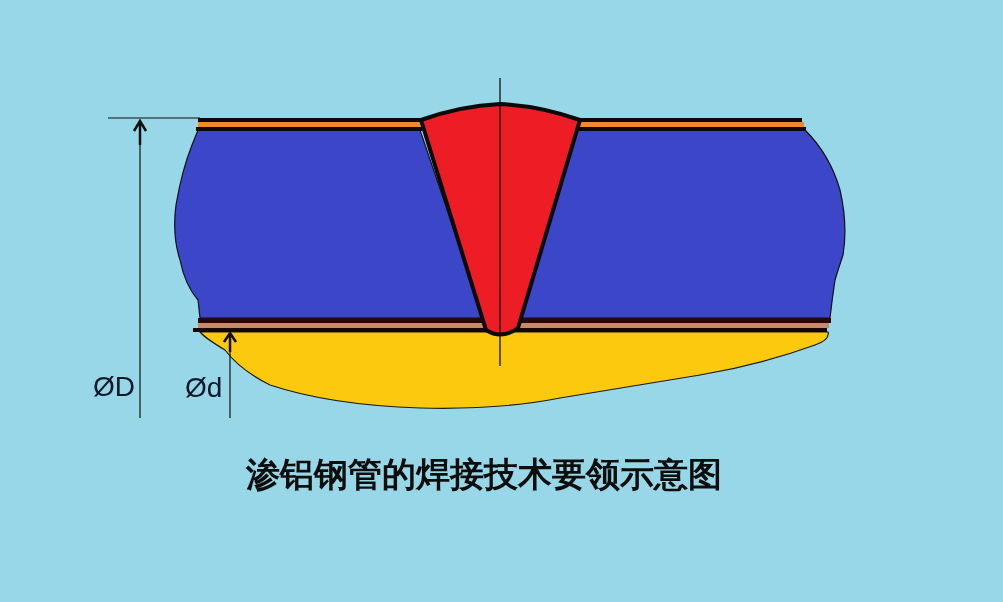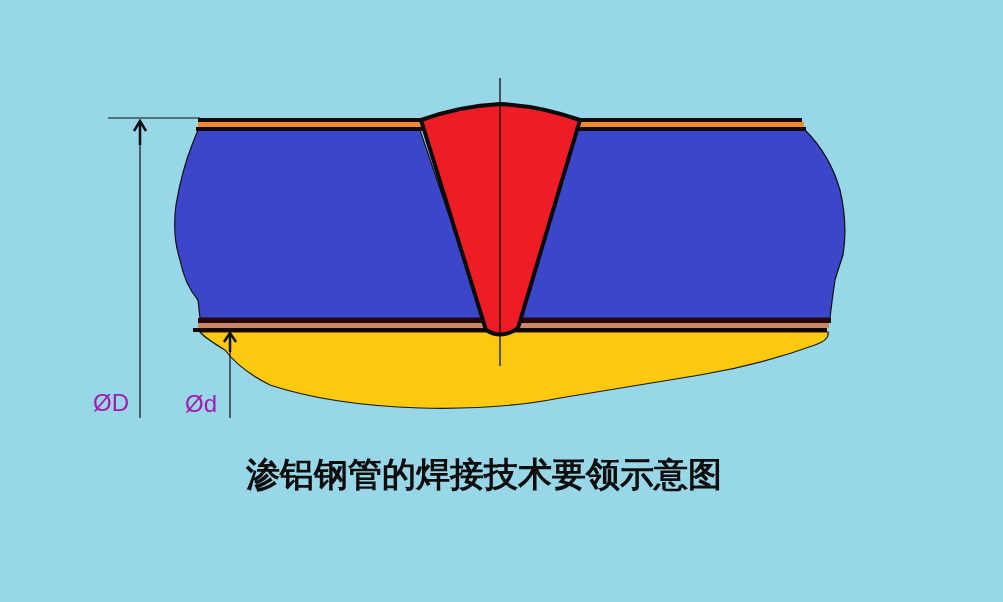--- a/index.html
+++ b/index.html
@@ -6,24 +6,23 @@
     body {
       width: 1003px; height: 602px; overflow: hidden;
       background: #97d7e7;
       position: relative;
       font-family: "DejaVu Sans", "Liberation Sans", sans-serif;
     }
     #diagram { position: absolute; left: 0; top: 0; }
     .dim-label {
       position: absolute;
       font-family: "Liberation Sans", "DejaVu Sans", sans-serif;
-      font-size: 24px;
-      color: #a21caf;
+      font-size: 28px;
+      color: #0f172a;
       line-height: 1;
-      margin-top: 18px;
     }
     #label-D { left: 93px; top: 373px; }
     #label-d { left: 185px; top: 374px; }
     #caption {
       position: absolute;
       left: 0; width: 968px;
       top: 452px;
       text-align: center;
       font-family: Liberation Sans, sans-serif;
       font-weight: bold;

